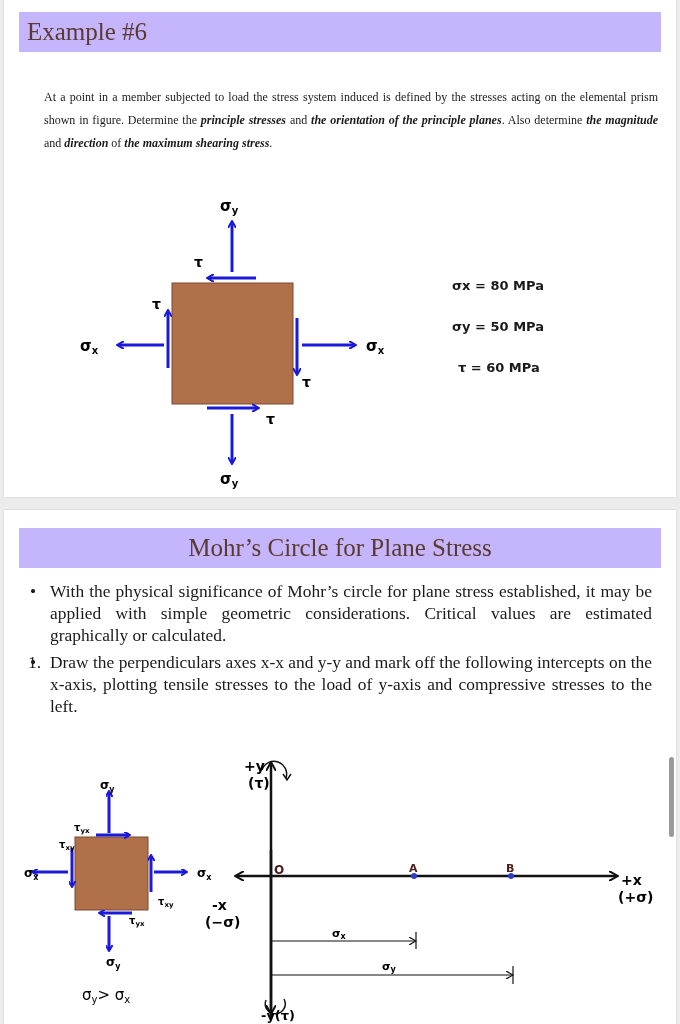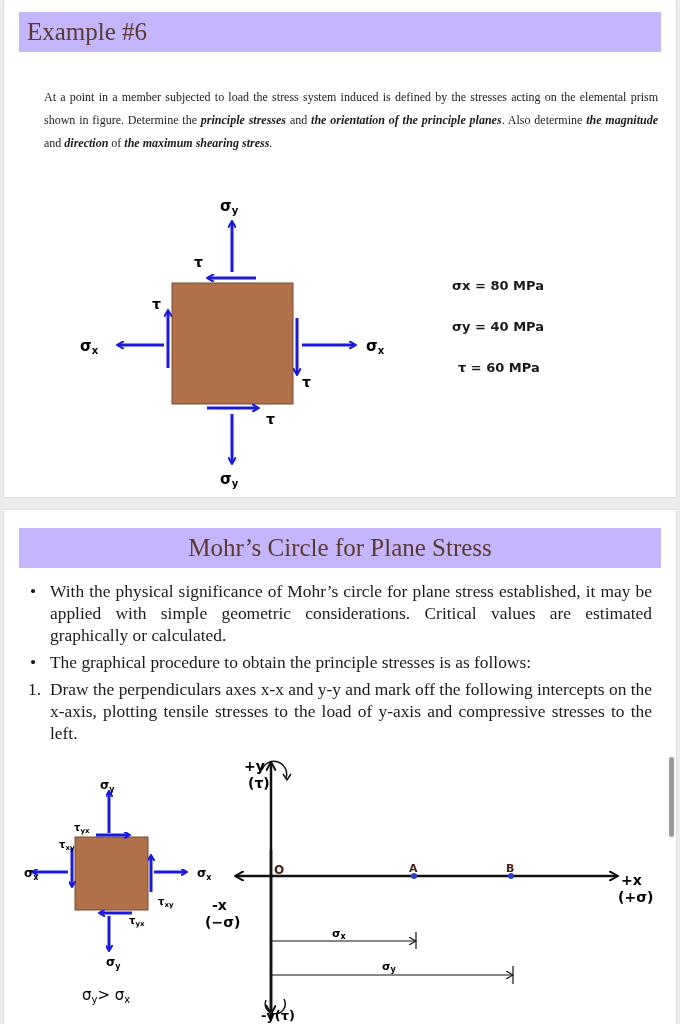--- a/index.html
+++ b/index.html
@@ -77,35 +77,34 @@
     <text x="190" y="267" font-size="14" font-weight="bold">τ</text>
     <text x="148" y="309" font-size="14" font-weight="bold">τ</text>
     <text x="76" y="351" font-size="15" font-weight="bold">σ<tspan font-size="10" dy="3">x</tspan></text>
     <text x="362" y="351" font-size="15" font-weight="bold">σ<tspan font-size="10" dy="3">x</tspan></text>
     <text x="298" y="387" font-size="14" font-weight="bold">τ</text>
     <text x="262" y="424" font-size="14" font-weight="bold">τ</text>
     <text x="216" y="484" font-size="15" font-weight="bold">σ<tspan font-size="10" dy="3">y</tspan></text>
   </svg>
 
   <div class="val" style="left:448px;top:278px;text-align:center;">σx = 80 MPa</div>
-  <div class="val" style="left:448px;top:319px;">σy = 40 MPa</div>
+  <div class="val" style="left:448px;top:319px;">σy = 50 MPa</div>
   <div class="val" style="left:454px;top:360px;">τ = 60 MPa</div>
 </div>
 
 <div class="slide" id="slide2">
   <div class="title-bar">Mohr’s Circle for Plane Stress</div>
 
   <div class="ul" style="top:70px;">
     <div class="li">
       <span class="mk">•</span>
       <span>With the physical significance of Mohr’s circle for plane stress established, it may be applied with simple geometric considerations.  Critical values are estimated graphically or calculated.</span>
     </div>
     <div class="li">
       <span class="mk">•</span>
-      <span>The graphical procedure to obtain the principle stresses is as follows:</span>
     </div>
     <div class="li num">
       <span class="mk">1.</span>
       <span>Draw the perpendiculars axes x-x and y-y and mark off the following intercepts on the x-axis, plotting tensile stresses to the load of y-axis and compressive stresses to the left.</span>
     </div>
   </div>
 
   <svg style="position:absolute;left:0;top:240px;" width="672" height="275">
     <defs>
       <marker id="bb" markerWidth="7" markerHeight="7" refX="5" refY="3.5" orient="auto" markerUnits="userSpaceOnUse">

